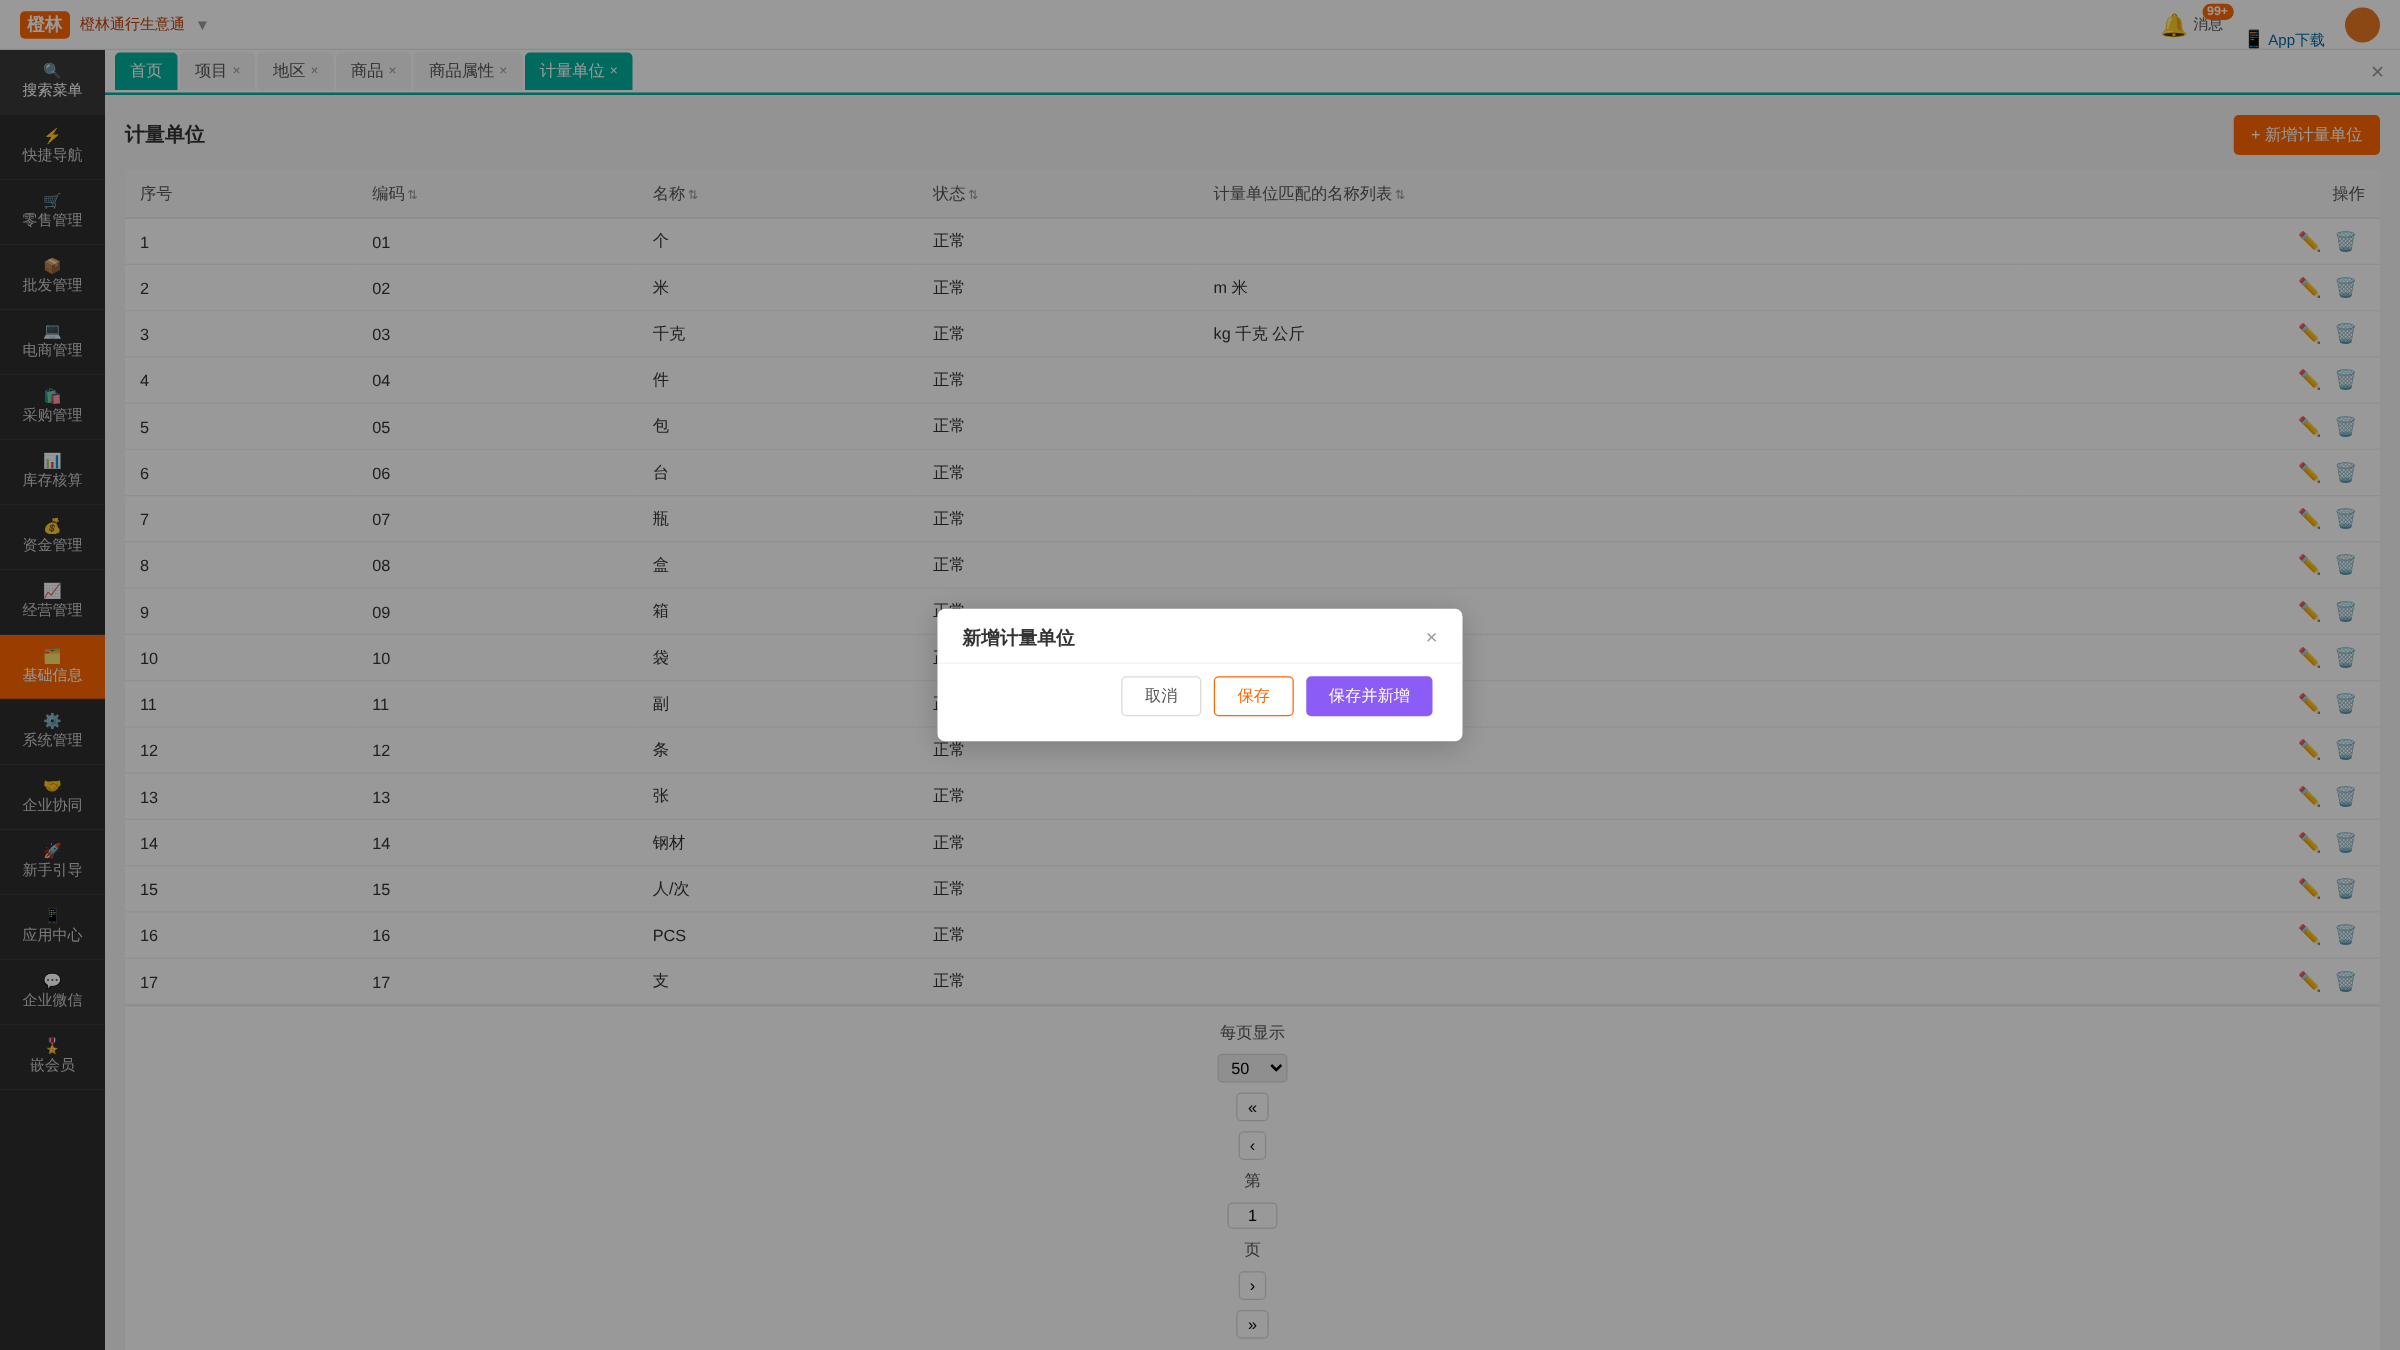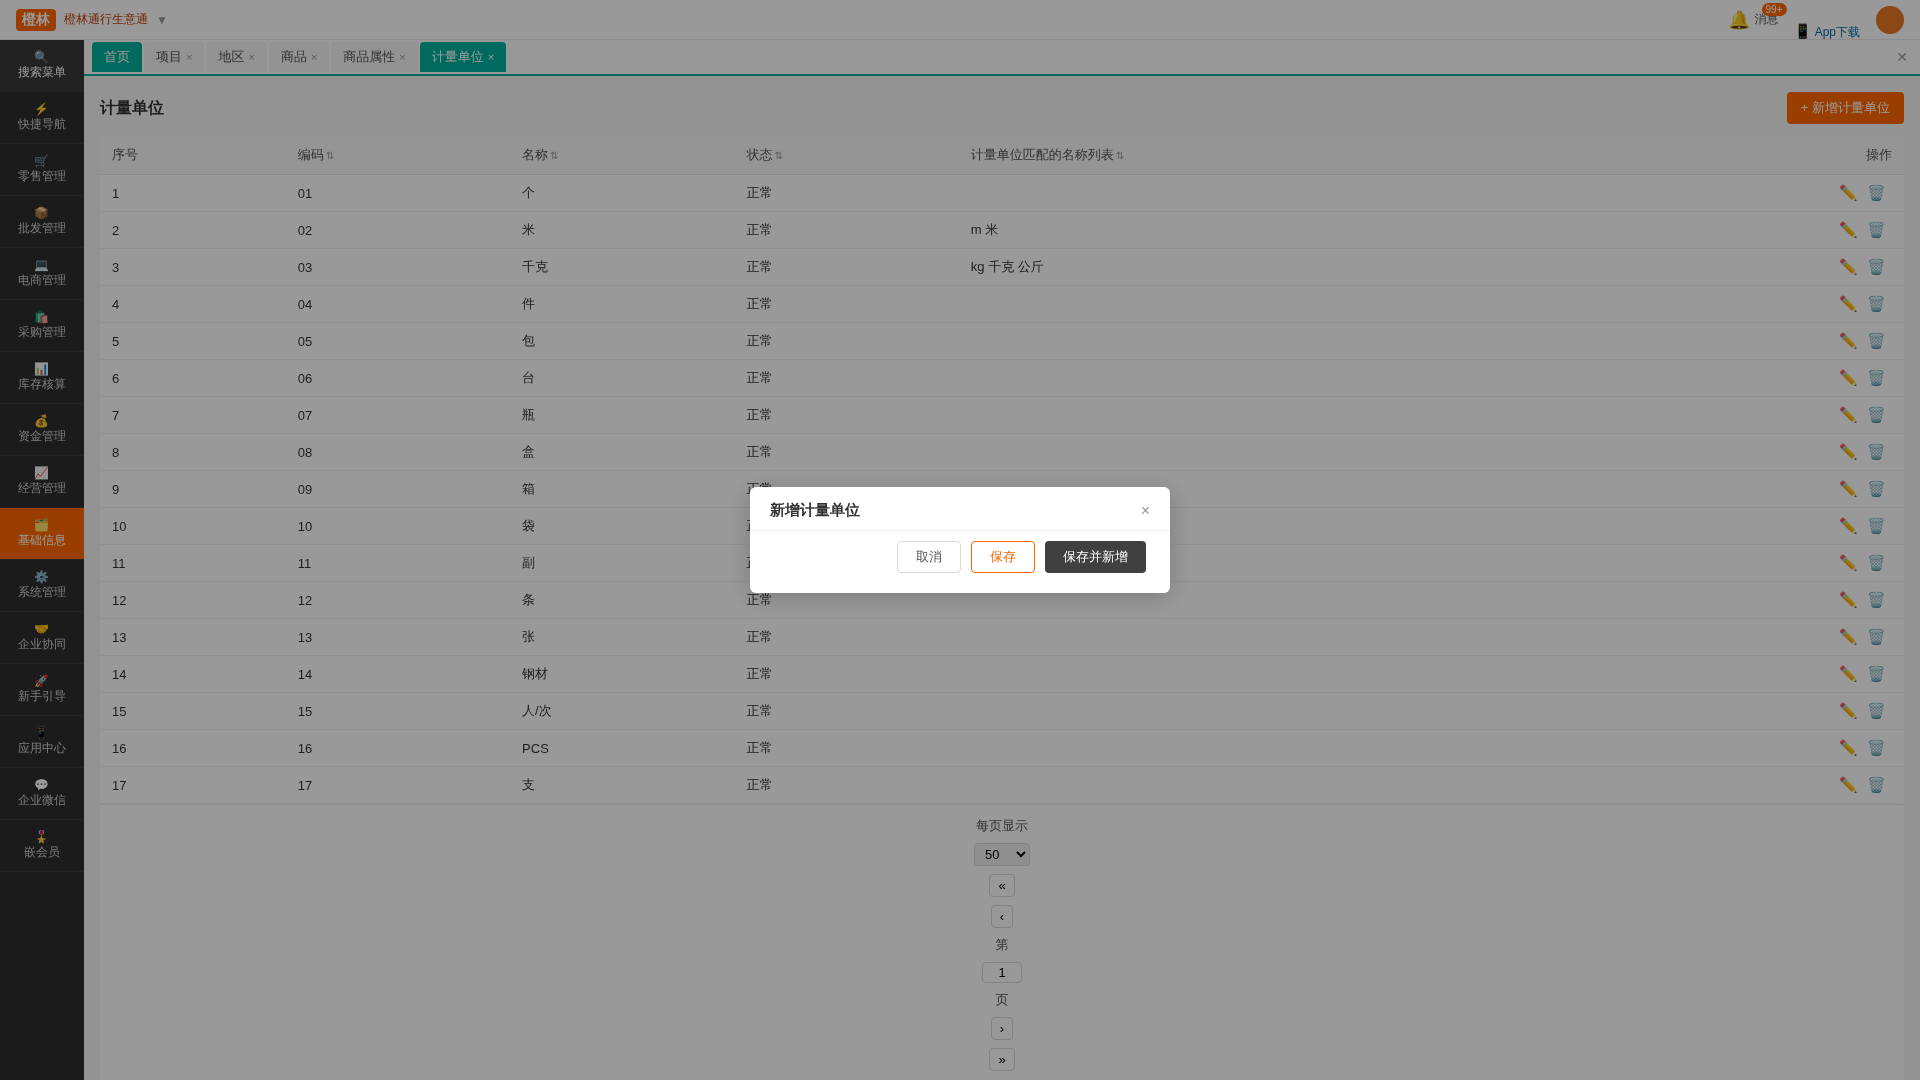--- a/index.html
+++ b/index.html
@@ -44,20 +44,21 @@
     }
     .badge-count {
       background: #f60;
       color: #fff;
       font-size: 10px;
       border-radius: 8px;
       padding: 1px 4px;
       position: absolute;
       top: -6px;
       right: -8px;
+      font-weight: bold;
     }
     .app-download {
       font-size: 12px;
       color: #0369a1;
       cursor: pointer;
       margin-top: 24px;
     }
     .avatar {
       width: 28px;
       height: 28px;
@@ -324,21 +325,21 @@
       border: 1px solid #f60;
       background: #fff;
       color: #f60;
       padding: 6px 18px;
       border-radius: 4px;
       cursor: pointer;
       font-size: 13px;
     }
     .btn-save-new {
       border: none;
-      background: #404040;
+      background: #8b5cf6;
       color: #fff;
       padding: 6px 18px;
       border-radius: 4px;
       cursor: pointer;
       font-size: 13px;
     }
 
     
     ::-webkit-scrollbar { width: 4px; height: 4px; }
     ::-webkit-scrollbar-thumb { background: #ccc; border-radius: 2px; }

